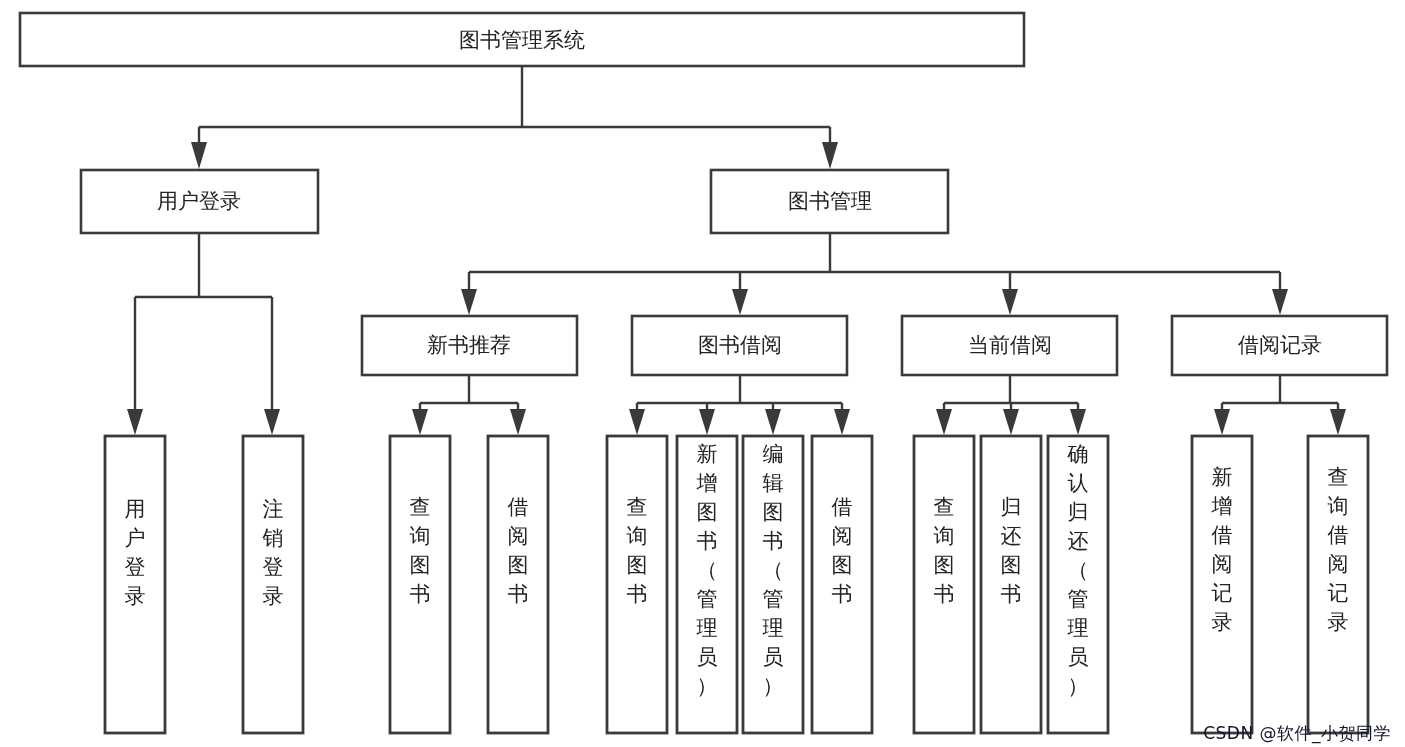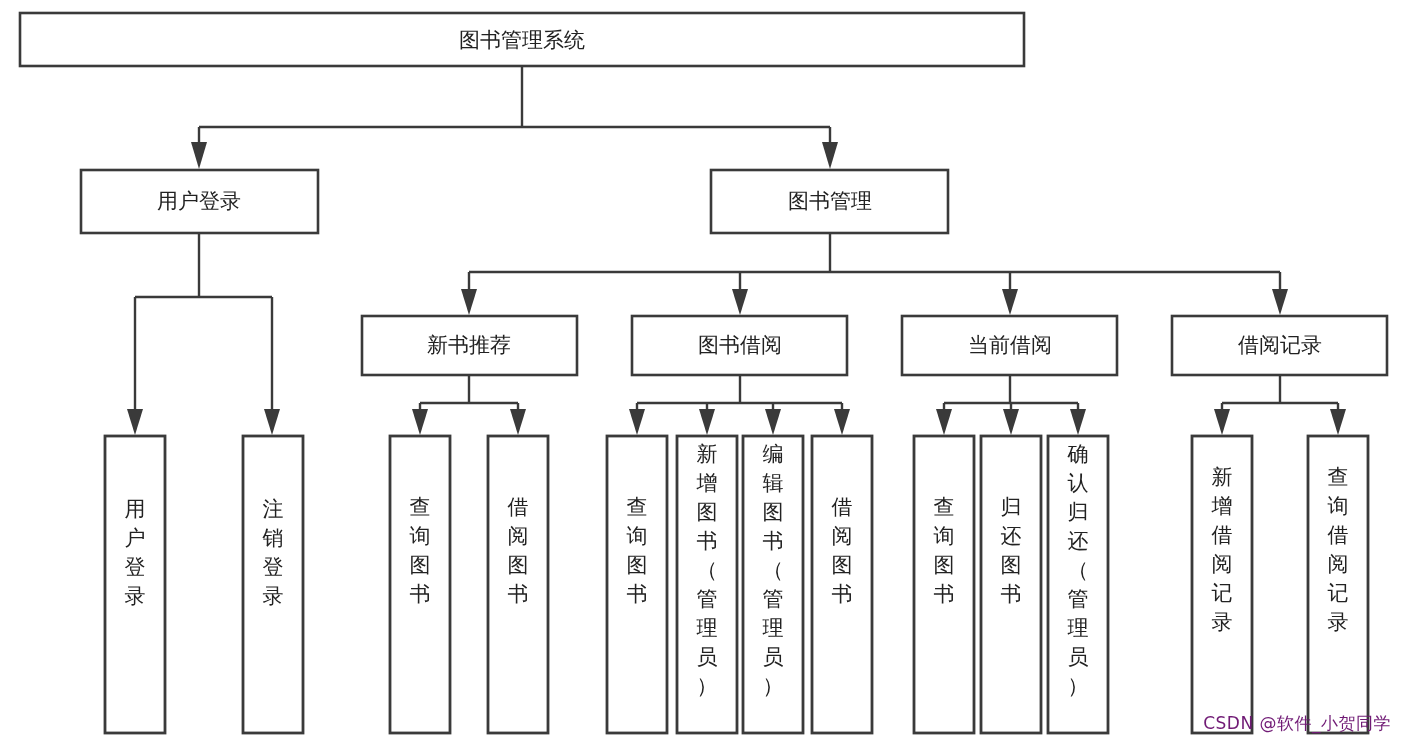--- a/index.html
+++ b/index.html
@@ -53,24 +53,24 @@
     text-anchor: middle;
     dominant-baseline: middle;
   }
   .node-label.vertical {
     font-size: 21px;
     text-anchor: middle;
   }
   .watermark {
     position: absolute;
     right: 14px;
-    bottom: 12px;
+    bottom: 2px;
     font-family: "DejaVu Sans", "Liberation Sans", sans-serif;
     font-size: 17px;
-    color: #701a75;
+    color: #0f172a;
     letter-spacing: 0.5px;
     white-space: nowrap;
     pointer-events: none;
   }
 </style>
 </head>
 <body>
 
 <div id="diagram-root">
 

